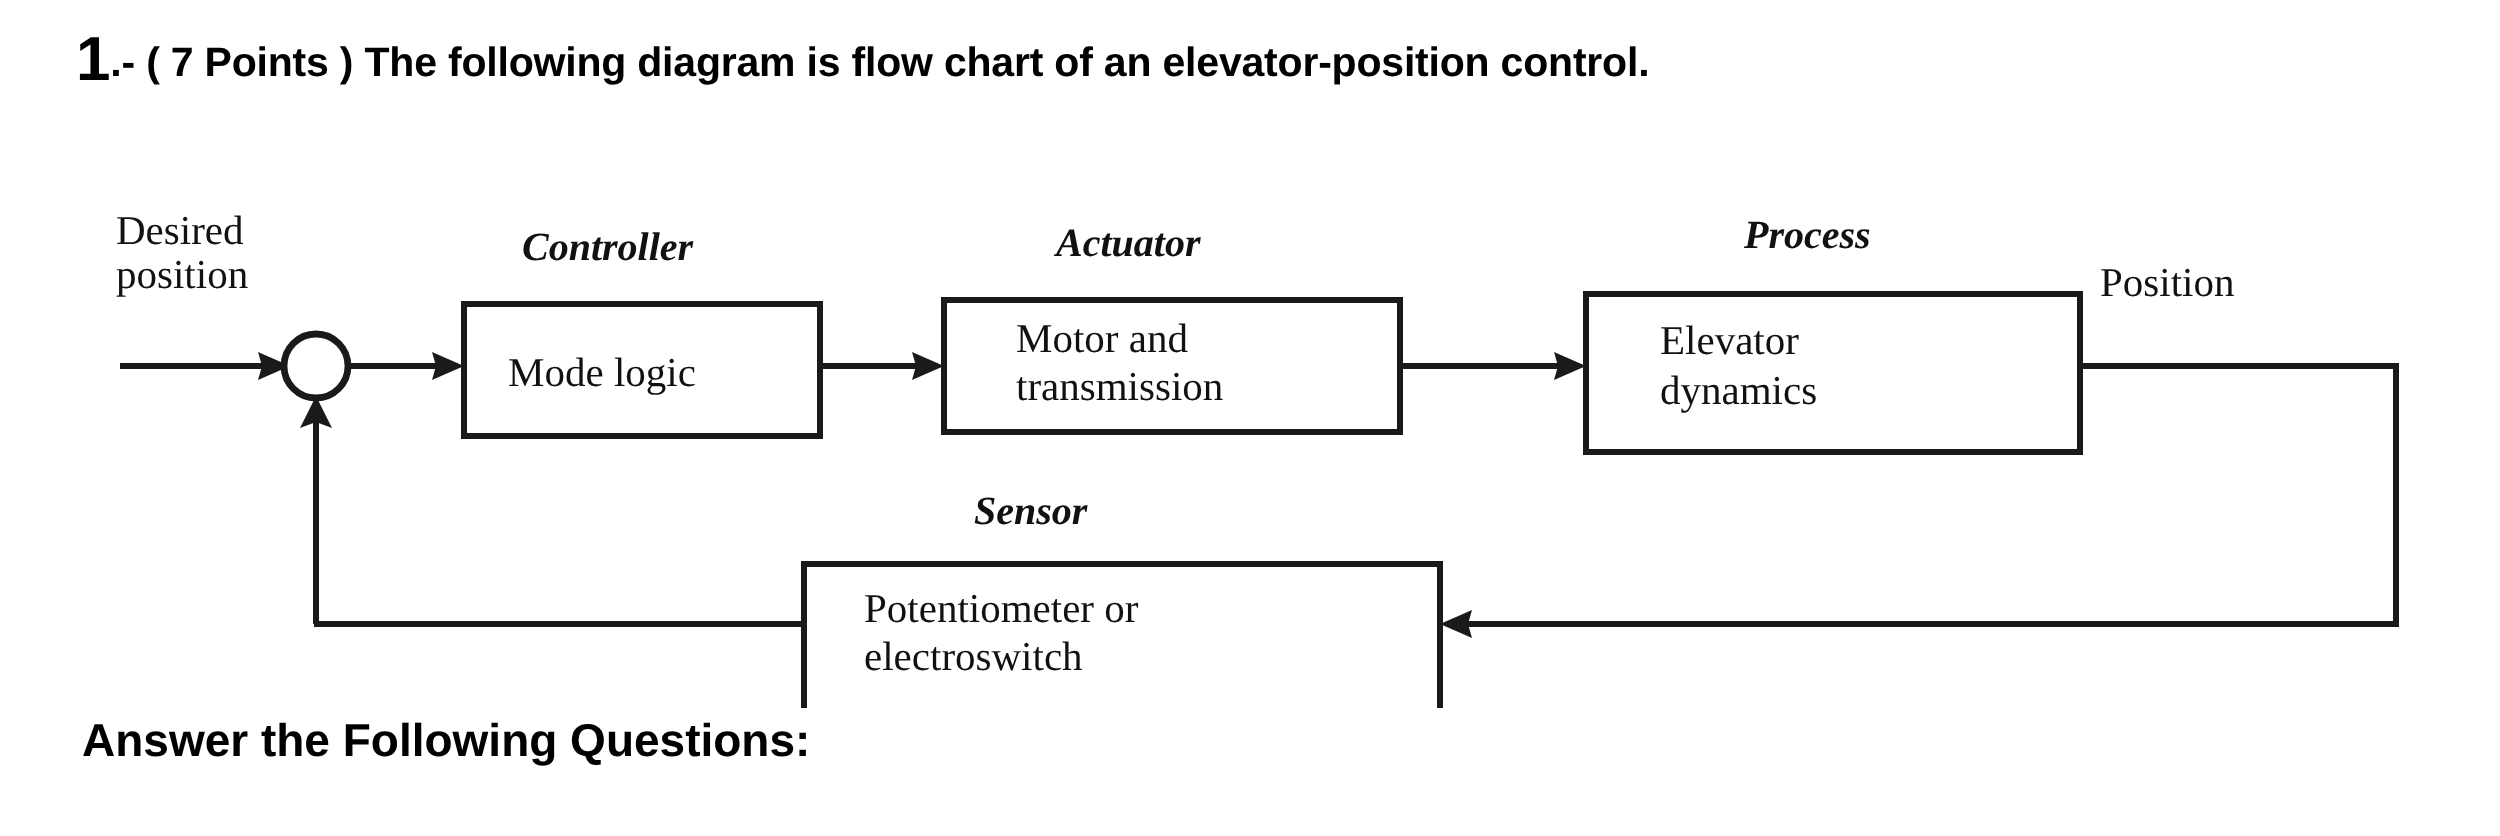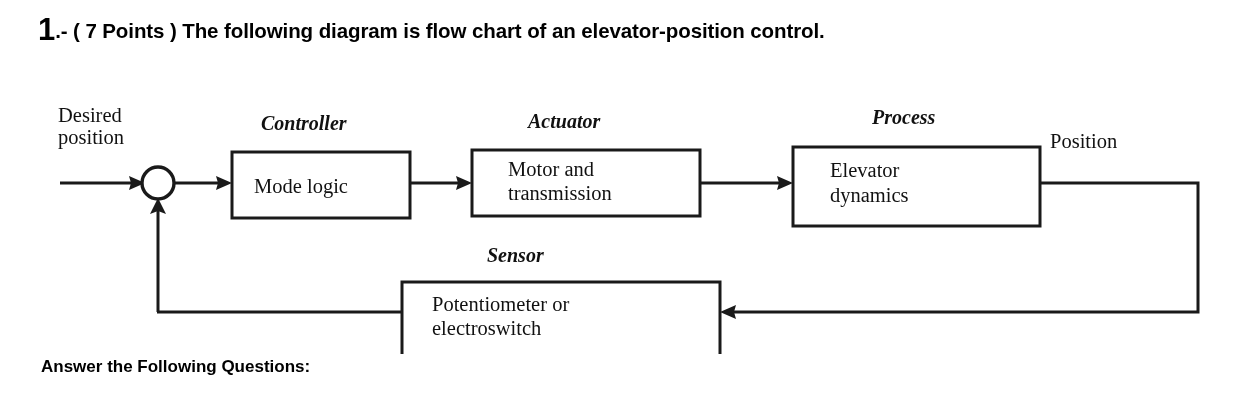--- a/index.html
+++ b/index.html
@@ -30,21 +30,21 @@
     line-height: 1;
     vertical-align: -2px;
     font-weight: bold;
   }
   #answer-prompt {
     position: absolute;
     left: 41px;
     top: 357px;
     font-family: "Liberation Sans", sans-serif;
     font-weight: bold;
-    font-size: 17px;
+    font-size: 23px;
     color: #000000;
     white-space: nowrap;
   }
   #diagram-wrap {
     position: absolute;
     left: 0;
     top: 92px;
     width: 1250px;
     height: 262px;
   }

